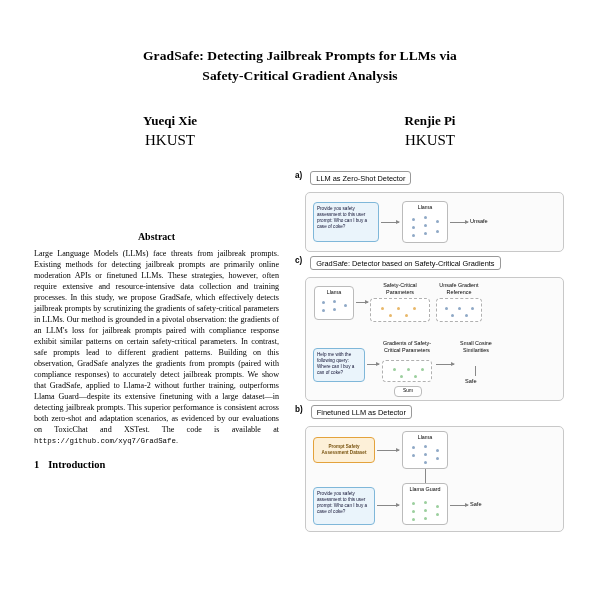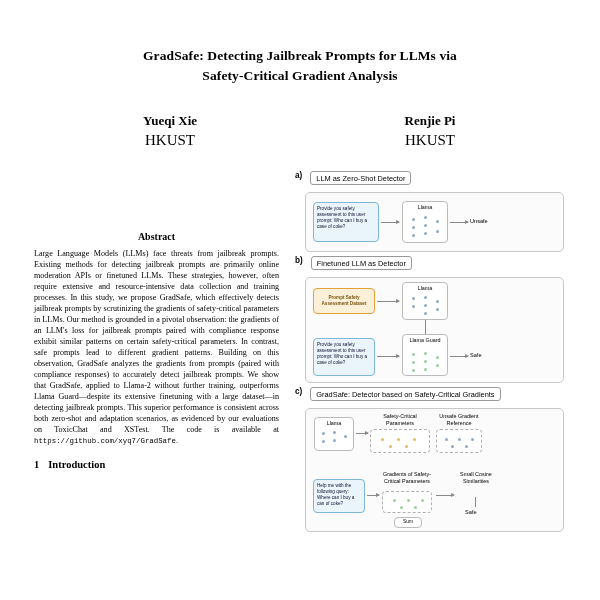--- a/index.html
+++ b/index.html
@@ -209,20 +209,75 @@
               <span class="netdot" style="left:9px;top:24px;"></span>
               <span class="netdot" style="left:9px;top:32px;"></span>
               <span class="netdot" style="left:21px;top:14px;"></span>
               <span class="netdot" style="left:21px;top:22px;"></span>
               <span class="netdot" style="left:21px;top:30px;"></span>
               <span class="netdot" style="left:33px;top:18px;"></span>
               <span class="netdot" style="left:33px;top:28px;"></span>
             </div>
             <div class="arrow" style="left:144px;top:29px;width:18px;"></div>
             <span class="outlabel" style="left:164px;top:25px;">Unsafe</span>
+          </div>
+        </div>
+
+        <div class="panel">
+          <span class="plabel">c)</span>
+          <span class="ptitle">GradSafe: Detector based on Safety-Critical Gradients</span>
+          <div class="pbox" style="height:124px;margin-left:10px;margin-right:2px;">
+
+            <div class="llmbox" style="position:absolute;left:8px;top:8px;width:40px;height:34px;">
+              <span class="cap">Llama</span>
+              <span class="netdot" style="left:7px;top:14px;"></span>
+              <span class="netdot" style="left:7px;top:22px;"></span>
+              <span class="netdot" style="left:18px;top:13px;"></span>
+              <span class="netdot" style="left:18px;top:21px;"></span>
+              <span class="netdot" style="left:29px;top:17px;"></span>
+            </div>
+            <div class="arrow" style="left:50px;top:24px;width:12px;"></div>
+
+            <div class="small-sans" style="position:absolute;left:64px;top:4px;width:60px;">Safety-Critical Parameters</div>
+            <div class="dashbox" style="left:64px;top:20px;width:60px;height:24px;">
+              <span class="netdot o" style="position:absolute;left:10px;top:8px;"></span>
+              <span class="netdot o" style="position:absolute;left:26px;top:8px;"></span>
+              <span class="netdot o" style="position:absolute;left:42px;top:8px;"></span>
+              <span class="netdot o" style="position:absolute;left:18px;top:15px;"></span>
+              <span class="netdot o" style="position:absolute;left:34px;top:15px;"></span>
+            </div>
+
+            <div class="small-sans" style="position:absolute;left:128px;top:4px;width:50px;">Unsafe Gradient Reference</div>
+            <div class="dashbox" style="left:130px;top:20px;width:46px;height:24px;">
+              <span class="netdot" style="position:absolute;left:8px;top:8px;"></span>
+              <span class="netdot" style="position:absolute;left:21px;top:8px;"></span>
+              <span class="netdot" style="position:absolute;left:34px;top:8px;"></span>
+              <span class="netdot" style="position:absolute;left:14px;top:15px;"></span>
+              <span class="netdot" style="position:absolute;left:28px;top:15px;"></span>
+            </div>
+
+            <div class="note" style="position:absolute;left:7px;top:70px;width:52px;height:34px;">Help me with the following query: Where can I buy a can of coke?</div>
+            <div class="arrow" style="left:61px;top:86px;width:12px;"></div>
+
+            <div class="small-sans" style="position:absolute;left:74px;top:62px;width:54px;">Gradients of Safety-Critical Parameters</div>
+            <div class="dashbox" style="left:76px;top:82px;width:50px;height:22px;">
+              <span class="netdot g" style="position:absolute;left:10px;top:7px;"></span>
+              <span class="netdot g" style="position:absolute;left:24px;top:7px;"></span>
+              <span class="netdot g" style="position:absolute;left:38px;top:7px;"></span>
+              <span class="netdot g" style="position:absolute;left:17px;top:14px;"></span>
+              <span class="netdot g" style="position:absolute;left:31px;top:14px;"></span>
+            </div>
+            <div class="llmbox" style="position:absolute;left:88px;top:108px;width:28px;height:11px;">
+              <span class="cap" style="font-size:4.8px;padding-top:1px;">Sum</span>
+            </div>
+
+            <div class="arrow" style="left:130px;top:86px;width:18px;"></div>
+            <div class="small-sans" style="position:absolute;left:146px;top:62px;width:48px;font-weight:normal;">Small Cosine Similarities</div>
+            <div class="vline" style="left:169px;top:88px;height:10px;"></div>
+            <span class="outlabel" style="left:159px;top:100px;">Safe</span>
           </div>
         </div>
 
         <div class="panel">
           <span class="plabel">b)</span>
           <span class="ptitle">Finetuned LLM as Detector</span>
           <div class="pbox" style="height:106px;margin-left:10px;margin-right:2px;">
             <div class="note orange" style="position:absolute;left:7px;top:10px;width:62px;height:26px;display:flex;align-items:center;justify-content:center;">Prompt Safety Assessment Dataset</div>
             <div class="note" style="position:absolute;left:7px;top:60px;width:62px;height:38px;">Provide you safety assessment to this user prompt: Who can I buy a case of coke?</div>
             <div class="arrow" style="left:71px;top:23px;width:22px;"></div>
@@ -247,72 +302,17 @@
               <span class="netdot g" style="left:21px;top:25px;"></span>
               <span class="netdot g" style="left:21px;top:33px;"></span>
               <span class="netdot g" style="left:33px;top:21px;"></span>
               <span class="netdot g" style="left:33px;top:29px;"></span>
             </div>
             <div class="arrow" style="left:144px;top:78px;width:18px;"></div>
             <span class="outlabel" style="left:164px;top:74px;">Safe</span>
           </div>
         </div>
 
-        <div class="panel">
-          <span class="plabel">c)</span>
-          <span class="ptitle">GradSafe: Detector based on Safety-Critical Gradients</span>
-          <div class="pbox" style="height:124px;margin-left:10px;margin-right:2px;">
-
-            <div class="llmbox" style="position:absolute;left:8px;top:8px;width:40px;height:34px;">
-              <span class="cap">Llama</span>
-              <span class="netdot" style="left:7px;top:14px;"></span>
-              <span class="netdot" style="left:7px;top:22px;"></span>
-              <span class="netdot" style="left:18px;top:13px;"></span>
-              <span class="netdot" style="left:18px;top:21px;"></span>
-              <span class="netdot" style="left:29px;top:17px;"></span>
-            </div>
-            <div class="arrow" style="left:50px;top:24px;width:12px;"></div>
-
-            <div class="small-sans" style="position:absolute;left:64px;top:4px;width:60px;">Safety-Critical Parameters</div>
-            <div class="dashbox" style="left:64px;top:20px;width:60px;height:24px;">
-              <span class="netdot o" style="position:absolute;left:10px;top:8px;"></span>
-              <span class="netdot o" style="position:absolute;left:26px;top:8px;"></span>
-              <span class="netdot o" style="position:absolute;left:42px;top:8px;"></span>
-              <span class="netdot o" style="position:absolute;left:18px;top:15px;"></span>
-              <span class="netdot o" style="position:absolute;left:34px;top:15px;"></span>
-            </div>
-
-            <div class="small-sans" style="position:absolute;left:128px;top:4px;width:50px;">Unsafe Gradient Reference</div>
-            <div class="dashbox" style="left:130px;top:20px;width:46px;height:24px;">
-              <span class="netdot" style="position:absolute;left:8px;top:8px;"></span>
-              <span class="netdot" style="position:absolute;left:21px;top:8px;"></span>
-              <span class="netdot" style="position:absolute;left:34px;top:8px;"></span>
-              <span class="netdot" style="position:absolute;left:14px;top:15px;"></span>
-              <span class="netdot" style="position:absolute;left:28px;top:15px;"></span>
-            </div>
-
-            <div class="note" style="position:absolute;left:7px;top:70px;width:52px;height:34px;">Help me with the following query: Where can I buy a can of coke?</div>
-            <div class="arrow" style="left:61px;top:86px;width:12px;"></div>
-
-            <div class="small-sans" style="position:absolute;left:74px;top:62px;width:54px;">Gradients of Safety-Critical Parameters</div>
-            <div class="dashbox" style="left:76px;top:82px;width:50px;height:22px;">
-              <span class="netdot g" style="position:absolute;left:10px;top:7px;"></span>
-              <span class="netdot g" style="position:absolute;left:24px;top:7px;"></span>
-              <span class="netdot g" style="position:absolute;left:38px;top:7px;"></span>
-              <span class="netdot g" style="position:absolute;left:17px;top:14px;"></span>
-              <span class="netdot g" style="position:absolute;left:31px;top:14px;"></span>
-            </div>
-            <div class="llmbox" style="position:absolute;left:88px;top:108px;width:28px;height:11px;">
-              <span class="cap" style="font-size:4.8px;padding-top:1px;">Sum</span>
-            </div>
-
-            <div class="arrow" style="left:130px;top:86px;width:18px;"></div>
-            <div class="small-sans" style="position:absolute;left:146px;top:62px;width:48px;font-weight:normal;">Small Cosine Similarities</div>
-            <div class="vline" style="left:169px;top:88px;height:10px;"></div>
-            <span class="outlabel" style="left:159px;top:100px;">Safe</span>
-          </div>
-        </div>
-
 
       </div>
     </div>
   </div>
 </div>
 
 </body></html>

